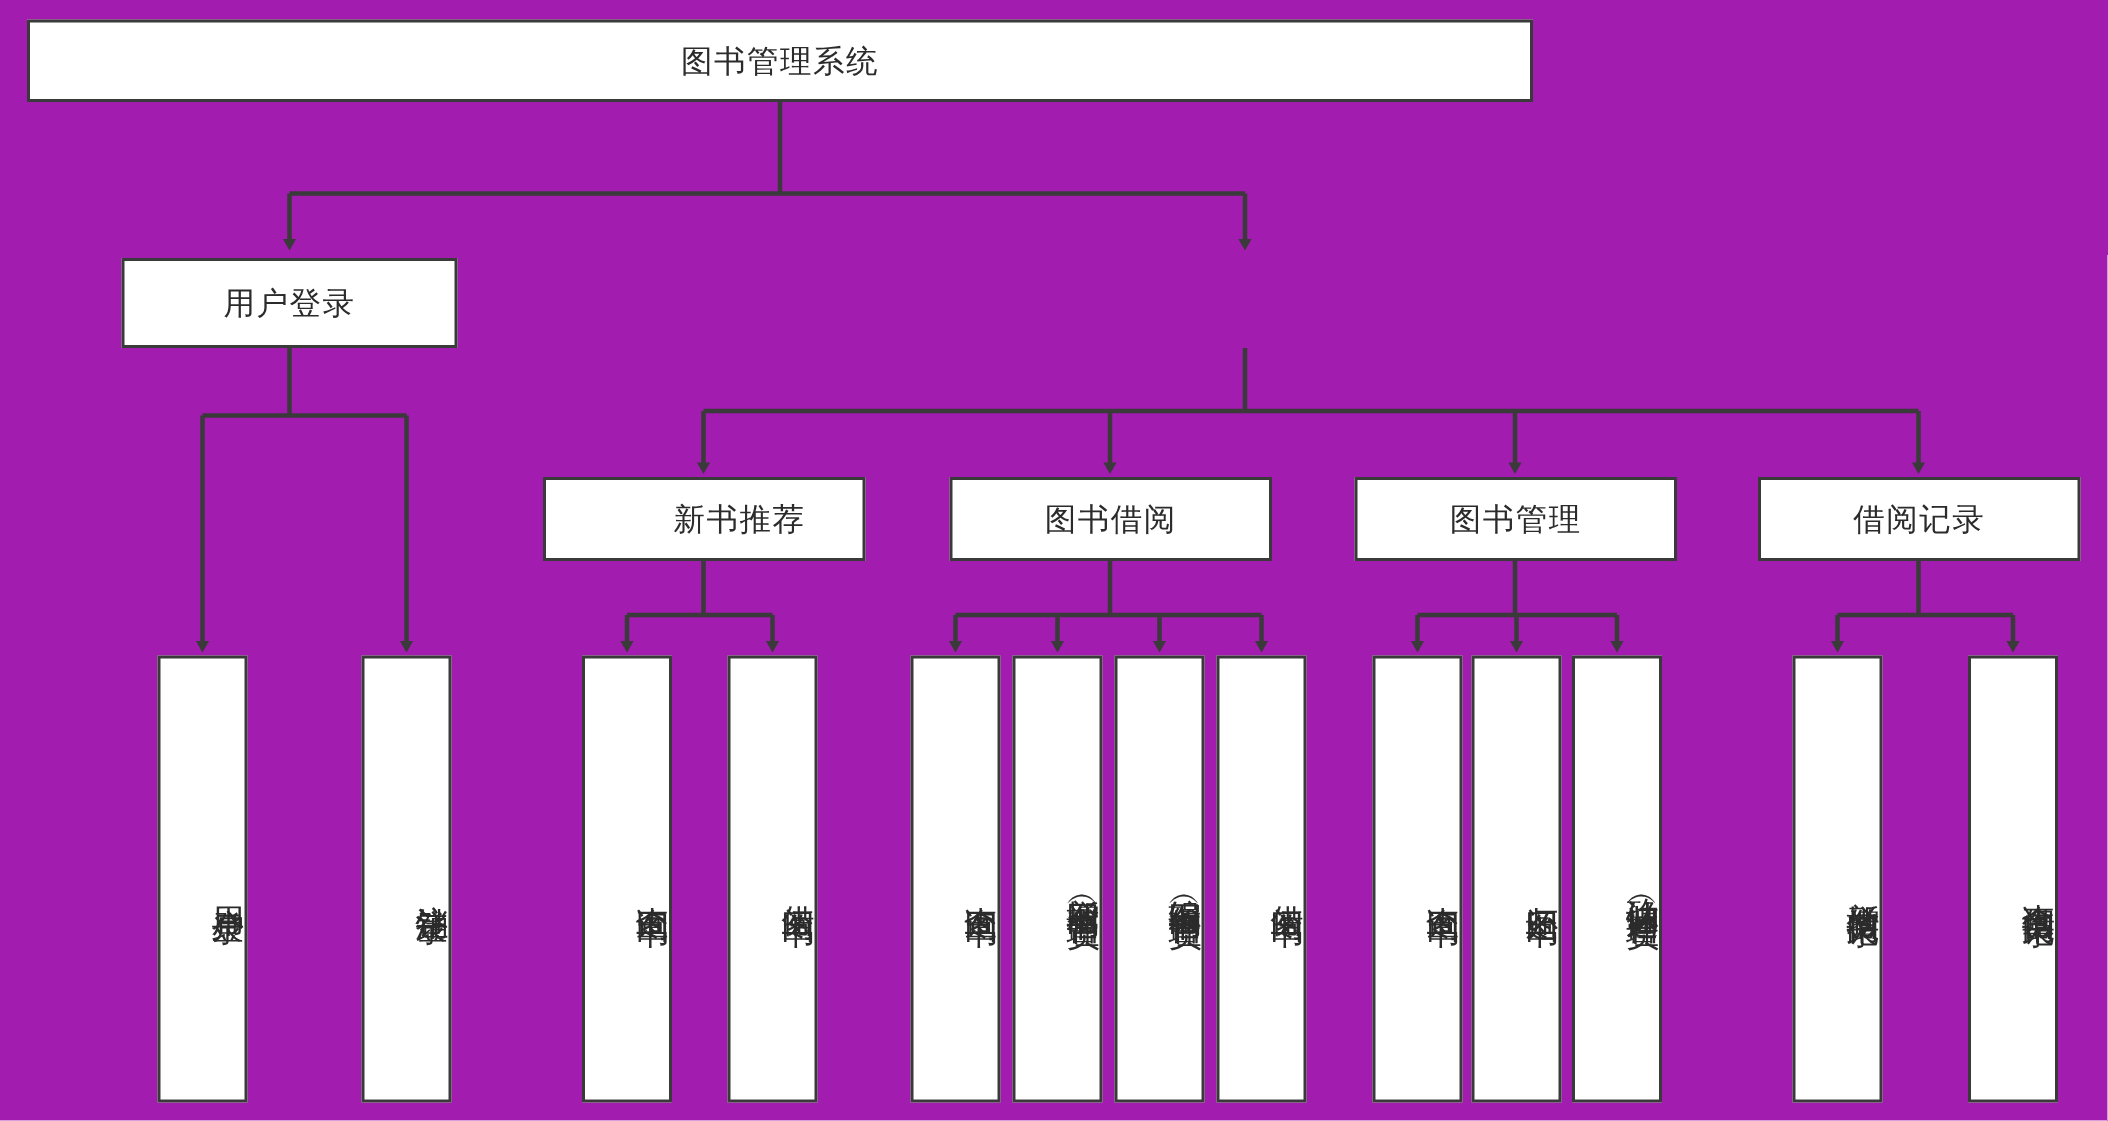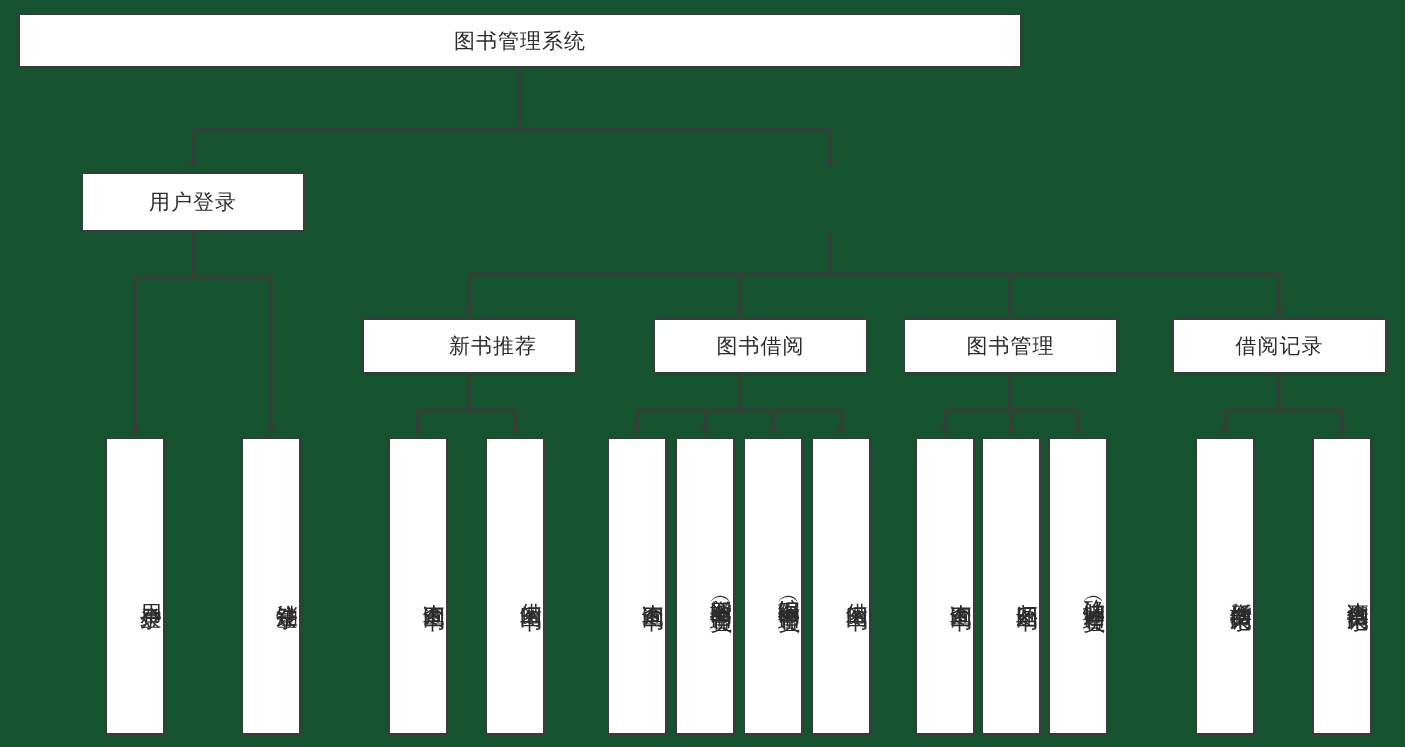--- a/index.html
+++ b/index.html
@@ -7,21 +7,21 @@
     padding: 0;
     background: #ffffff;
   }
   body {
     font-family: "DejaVu Sans", "Liberation Sans", sans-serif;
   }
   #canvas {
     position: relative;
     width: 1405px;
     height: 747px;
-    background: #14532d;
+    background: #a21caf;
     overflow: hidden;
   }
   #wires {
     position: absolute;
     left: 0;
     top: 0;
     width: 1405px;
     height: 747px;
   }
   .node {
@@ -122,21 +122,21 @@
 
   <div class="node horizontal" style="left:81px; top:172px; width:224px; height:60px;">
     <span class="lbl">用户登录</span>
   </div>
 
 
   <div class="node horizontal" style="left:362px; top:318px; width:215px; height:56px;padding-left:47px;">
     <span class="lbl">新书推荐</span>
   </div>
 
-  <div class="node horizontal" style="left:633px; top:318px; width:215px; height:56px;margin-left:20px;">
+  <div class="node horizontal" style="left:633px; top:318px; width:215px; height:56px;">
     <span class="lbl">图书借阅</span>
   </div>
 
   <div class="node horizontal" style="left:903px; top:318px; width:215px; height:56px;">
     <span class="lbl">图书管理</span>
   </div>
 
   <div class="node horizontal" style="left:1172px; top:318px; width:215px; height:56px;">
     <span class="lbl">借阅记录</span>
   </div>

